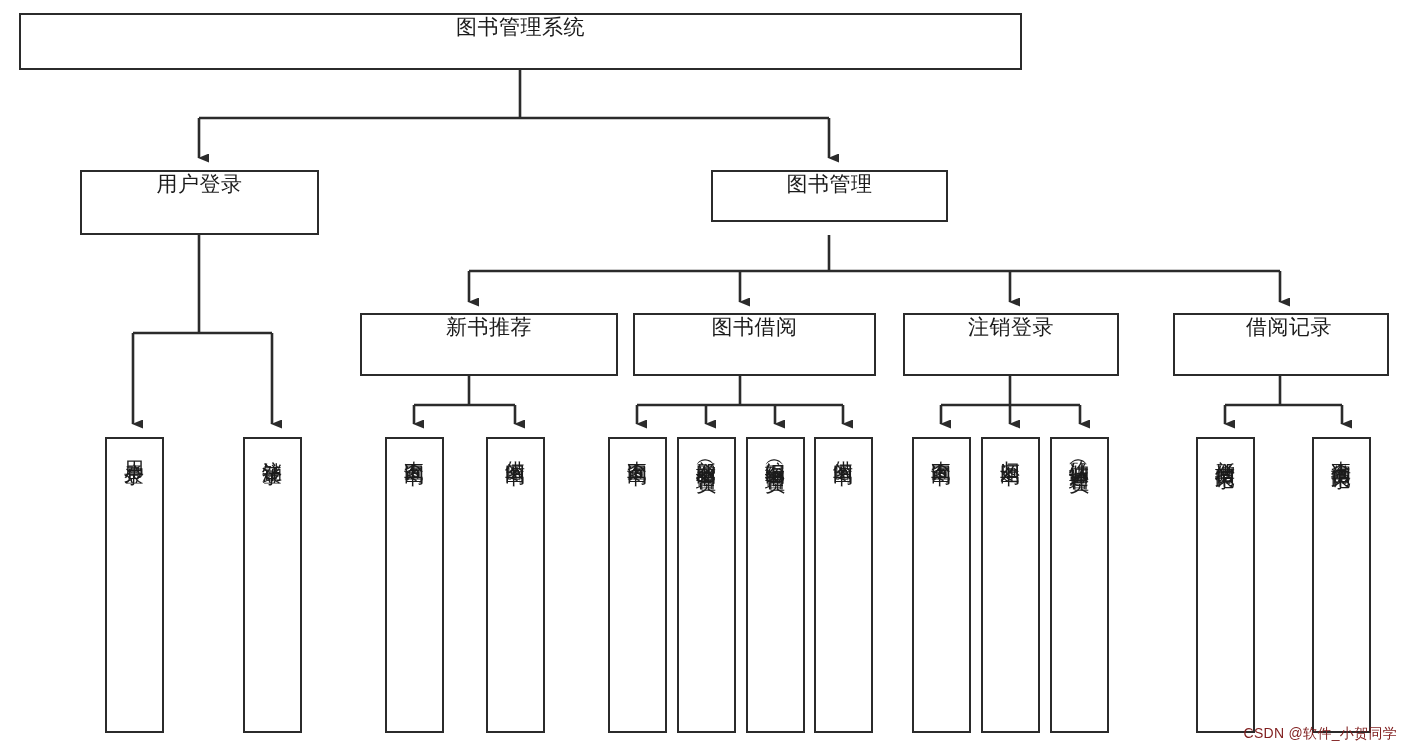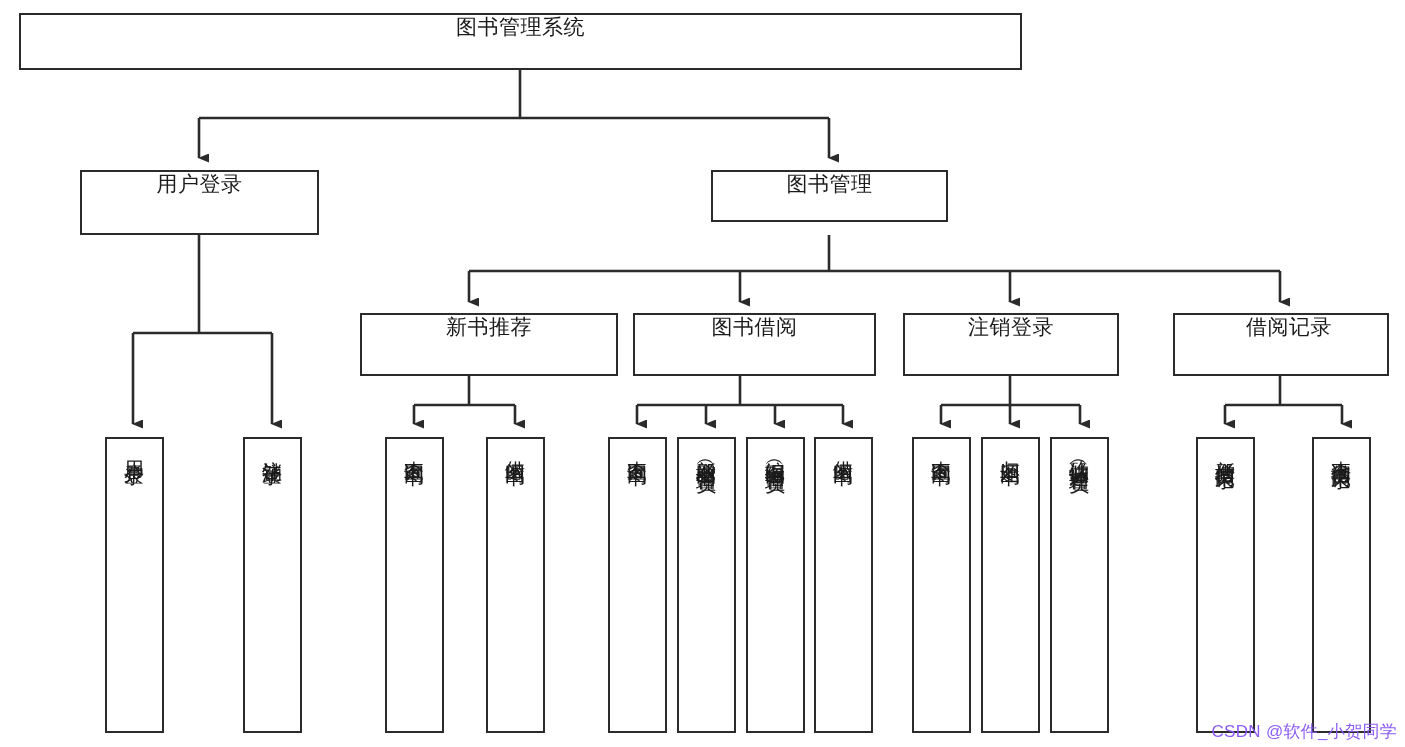--- a/index.html
+++ b/index.html
@@ -52,22 +52,22 @@
     letter-spacing: 2px;
     line-height: 1;
     white-space: nowrap;
     display: block;
     margin: 0 auto;
   }
   .watermark {
     position: absolute;
     right: 8px;
     bottom: 4px;
-    font-size: 17px;
-    color: #8b5cf6;
+    font-size: 14px;
+    color: #7f1d1d;
     white-space: nowrap;
     letter-spacing: 0.3px;
   }
 </style>
 </head>
 <body>
 
 <div id="canvas">
 
   <svg id="edges" viewBox="0 0 1405 747" width="1405" height="747" xmlns="http://www.w3.org/2000/svg">

